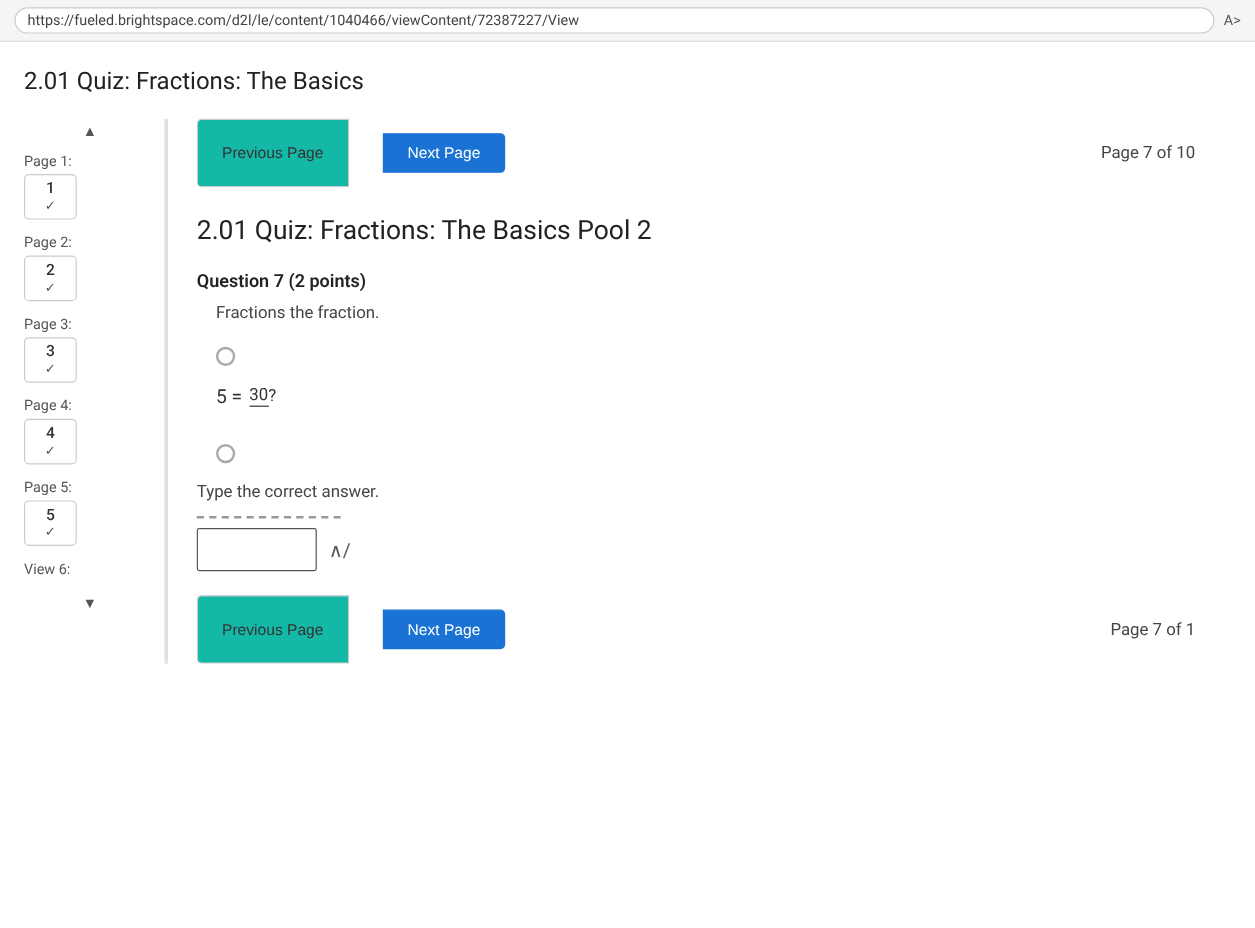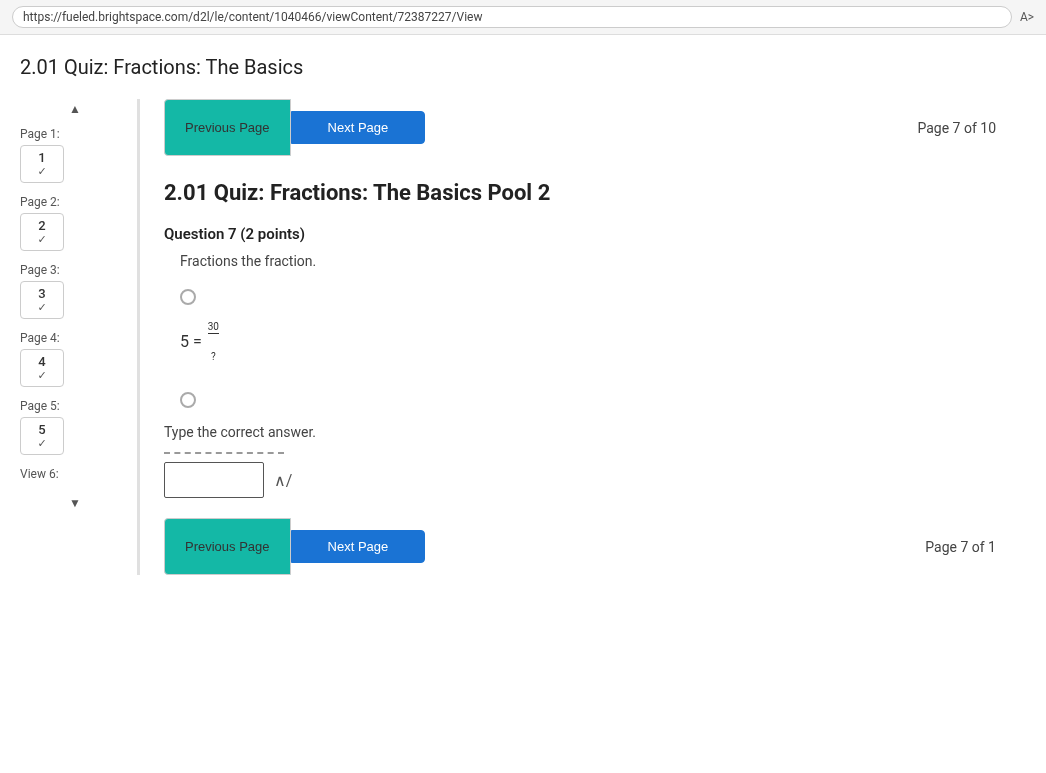--- a/index.html
+++ b/index.html
@@ -143,36 +143,37 @@
       padding: 20px 20px;
       font-size: 13px;
       color: #333;
       cursor: pointer;
     }
 
     .btn-next-page {
       background: #1a73d4;
       border: 1px solid #1a73d4;
       border-radius: 0 4px 4px 0;
-      padding: 8px 36px;
+      padding: 8px 20px;
       font-size: 13px;
       color: white;
       cursor: pointer;
       font-weight: 500;
+      margin-left: 28px;
     }
 
     .page-of-total {
       margin-left: auto;
       font-size: 14px;
       color: #444;
     }
 
     .quiz-pool-title {
       font-size: 22px;
-      font-weight: 700;
+      font-weight: 400;
       color: #222;
       margin-bottom: 20px;
     }
 
     .question-header {
       font-size: 15px;
       font-weight: 600;
       margin-bottom: 10px;
       color: #222;
     }
@@ -189,25 +190,23 @@
       color: #333;
       margin-bottom: 30px;
       margin-left: 16px;
       display: flex;
       align-items: center;
       gap: 6px;
     }
 
     .fraction {
       display: inline-flex;
-      flex-direction: column;
-      align-items: center;
-      font-size: 10px;
+      align-items: center;
+      font-size: 14px;
       line-height: 1.1;
-      gap: 16px;
     }
 
     .fraction .numerator {
       border-bottom: 1px solid #333;
       padding-bottom: 1px;
     }
 
     .fraction .denominator {
       padding-top: 1px;
     }

